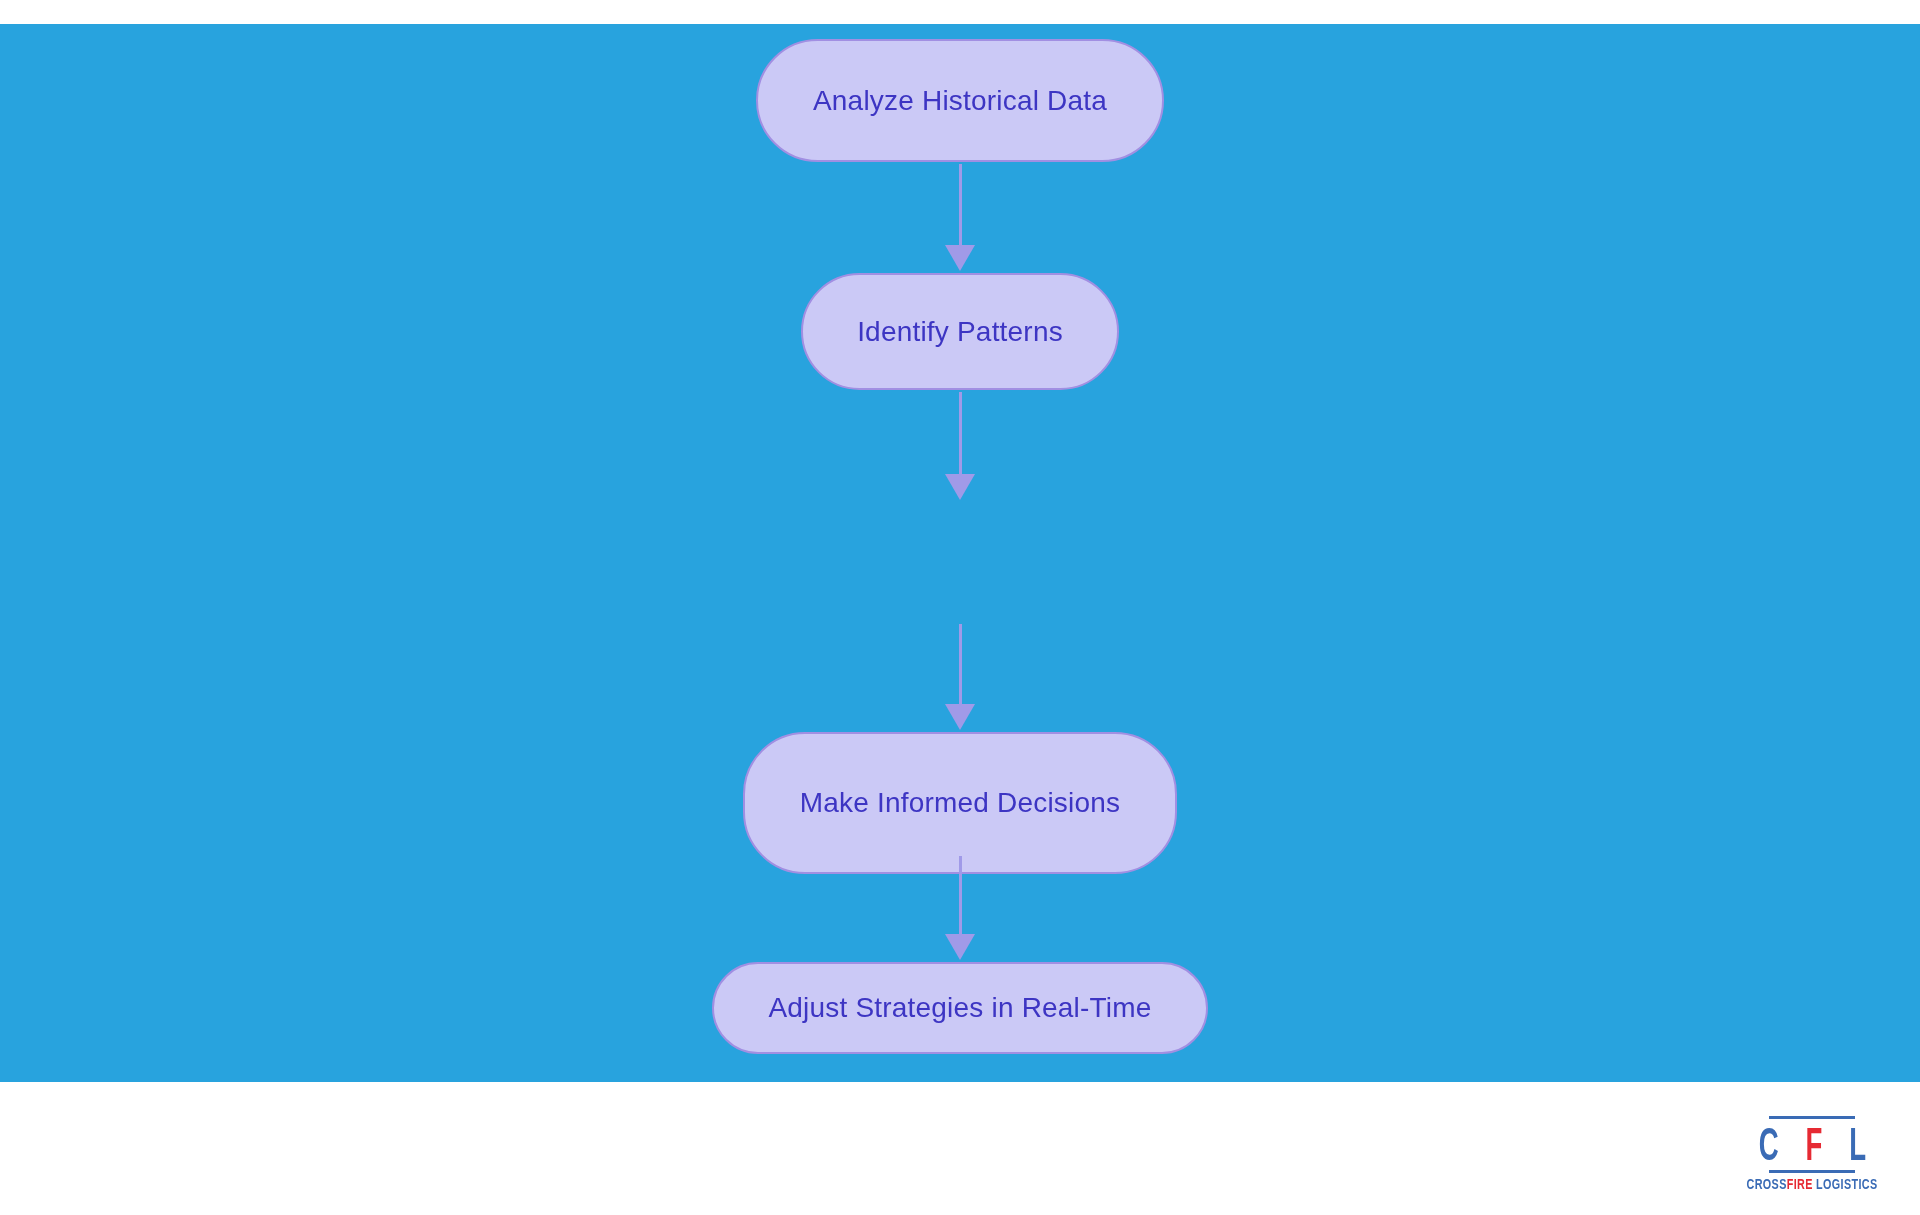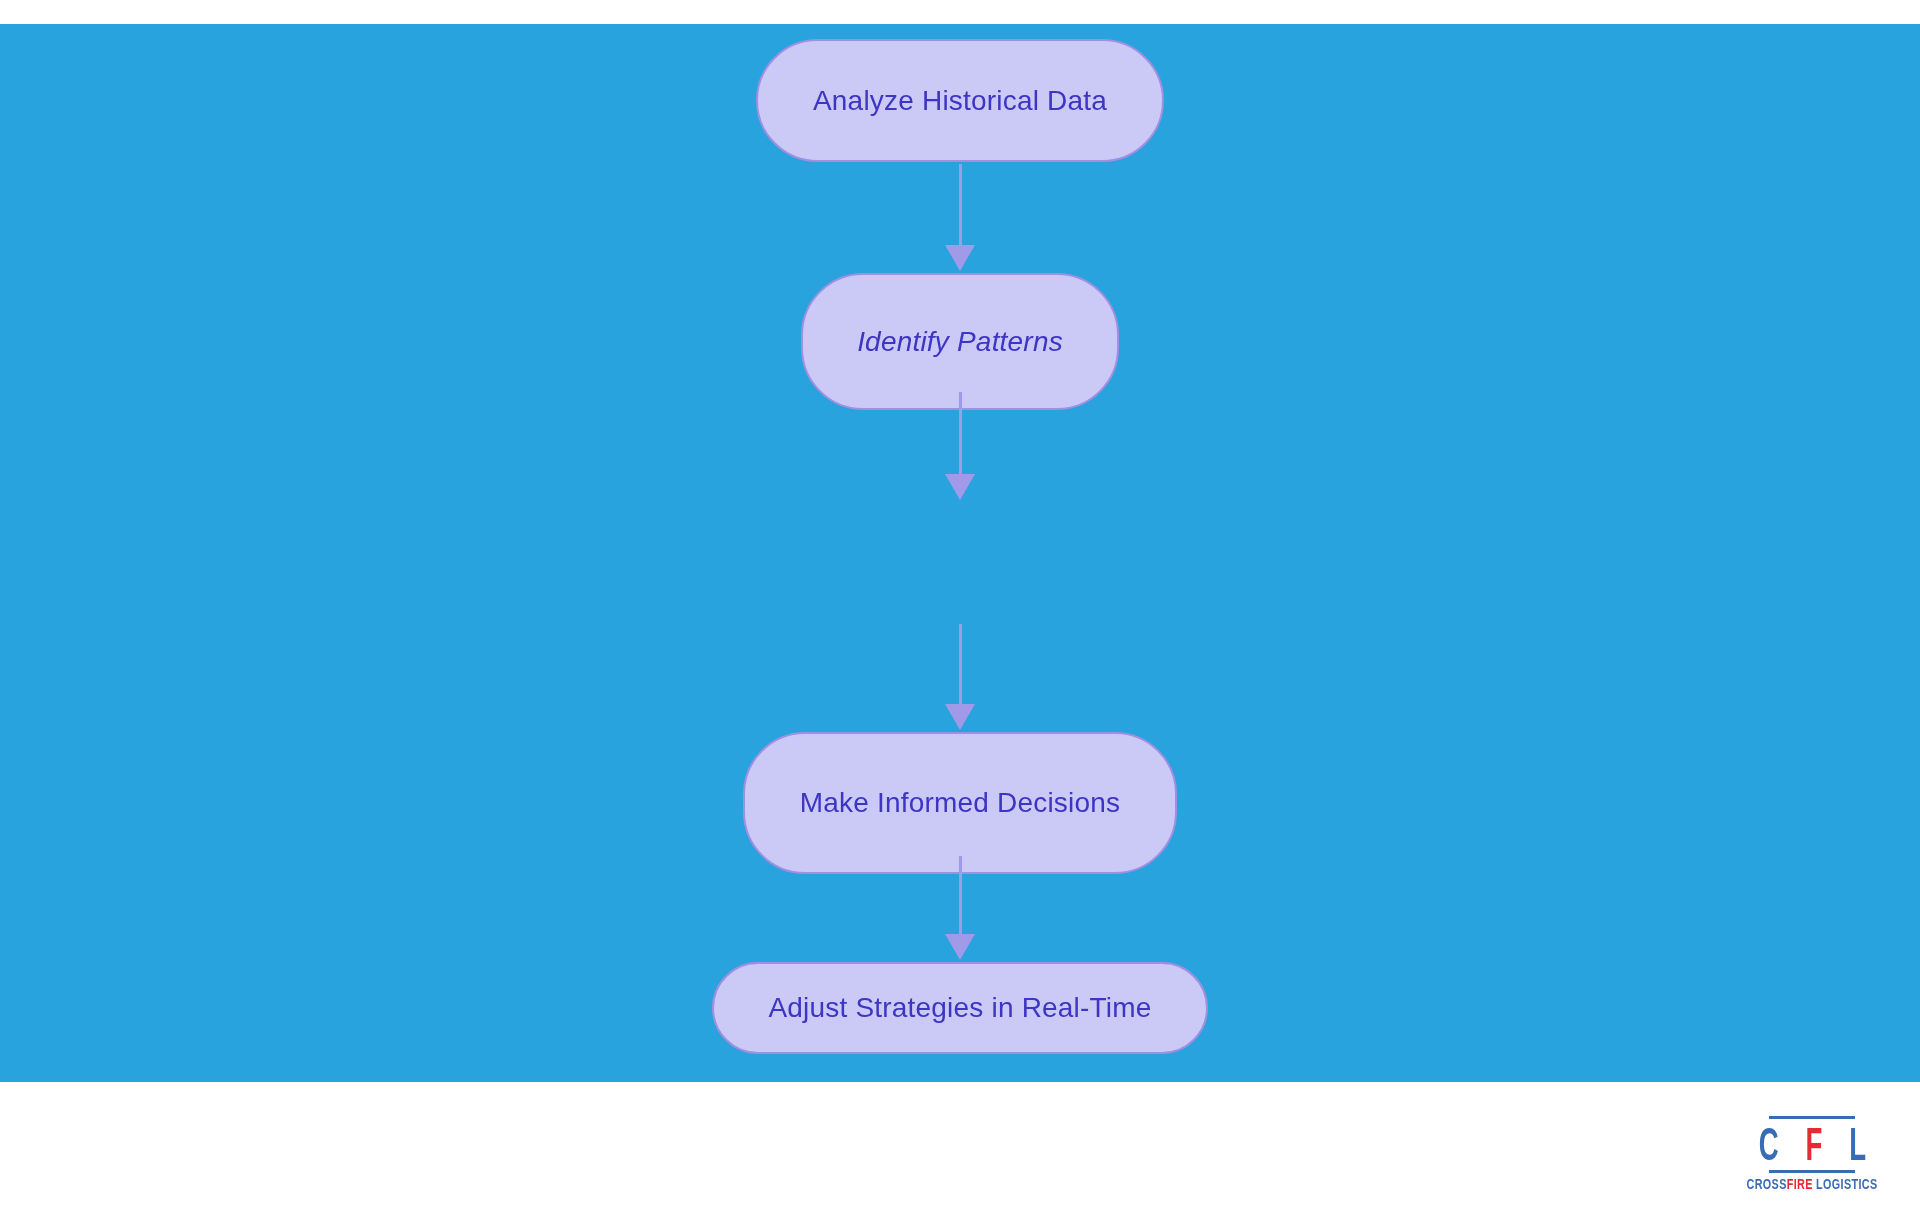--- a/index.html
+++ b/index.html
@@ -34,21 +34,21 @@
     display: flex;
     align-items: center;
     justify-content: center;
     color: var(--node-text);
     font-size: 28px;
     font-weight: 500;
     letter-spacing: 0.2px;
     white-space: nowrap;
   }
   .node-1 { left: 756px; top: 15px;  width: 408px; height: 123px; }
-  .node-2 { left: 801px; top: 249px; width: 318px; height: 137px; font-style: italic; }
+  .node-2 { left: 801px; top: 249px; width: 318px; height: 117px; }
   .node-3 { left: 713px; top: 478px; width: 494px; height: 120px; }
   .node-4 { left: 743px; top: 708px; width: 434px; height: 142px; }
   .node-5 { left: 712px; top: 938px; width: 496px; height: 92px; }
   .arrow {
     position: absolute;
     left: 945px;
     width: 30px;
     display: flex;
     flex-direction: column;
     align-items: center;

